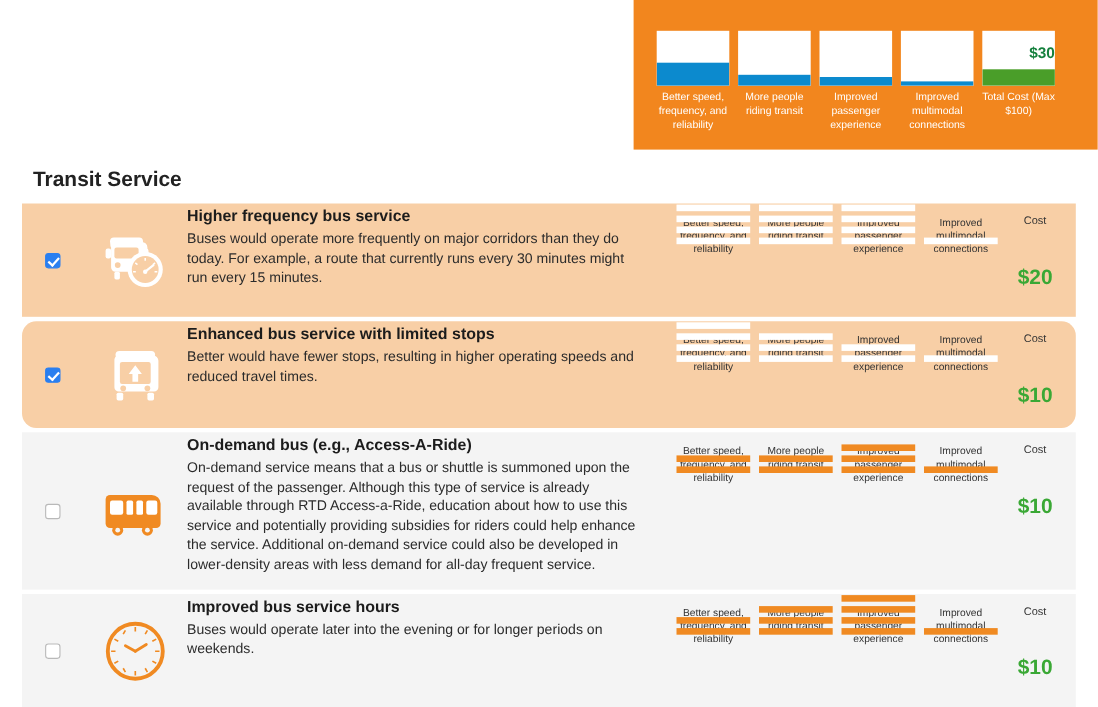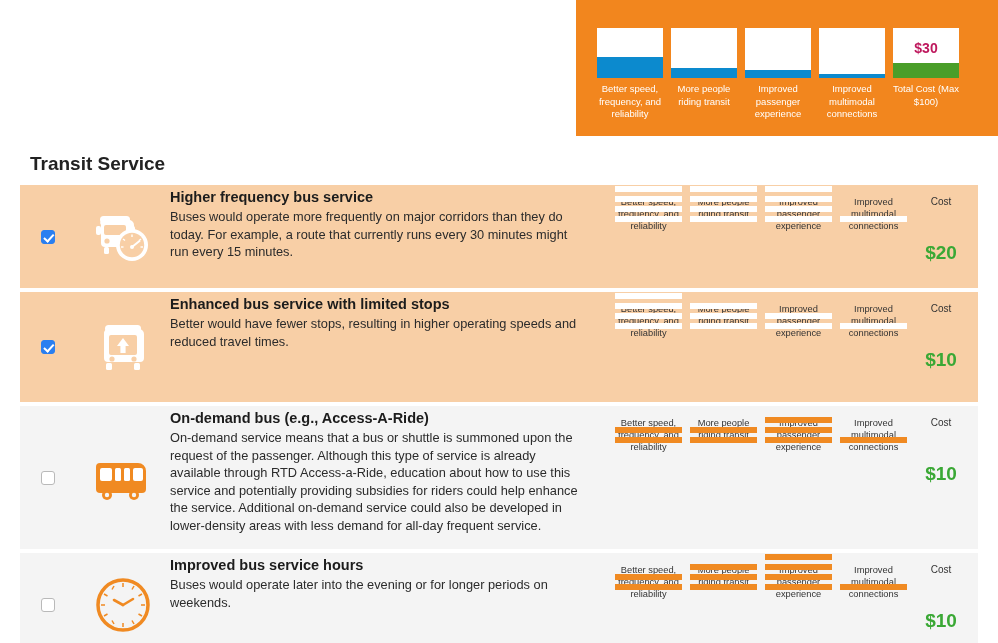--- a/index.html
+++ b/index.html
@@ -37,21 +37,21 @@
     position: relative; width: 66px; height: 50px;
     background: #ffffff; overflow: hidden;
   }
   .sum-fill {
     position: absolute; left: 0; right: 0; bottom: 0;
     background: #0c8ace;
   }
   .sum-fill.cost { background: #4a9e29; }
   .sum-amount {
     position: absolute; left: 0; right: 0; top: 12px;
-    text-align: center; color: #be185d;
+    text-align: right; color: #15803d;
     font-size: 14px; font-weight: bold;
   }
   .sum-caption {
     margin-top: 5px; text-align: center;
     font-size: 9.5px; line-height: 12.5px; color: #ffffff;
   }
 
   
   .section-title {
     position: absolute; left: 30px; top: 153px;
@@ -133,21 +133,21 @@
     text-align: center; font-size: 10px; color: #333333;
   }
   .cost-value {
     position: absolute; top: 46px; left: 0; width: 66px;
     text-align: center;
     font-size: 19px; font-weight: bold; color: #3aa835;
   }
 
   
   .h1 { height: 103px; }
-  .h2 { height: 110px; }
+  .h2 { height: 97px; border-radius: 13px; }
   .h3 { height: 143px; }
   .h4 { height: 103px; }
 </style>
 </head>
 <body>
 
 <div id="root">
 
   <div class="summary-panel">
     <div class="summary-cols" id="summary-cols">

